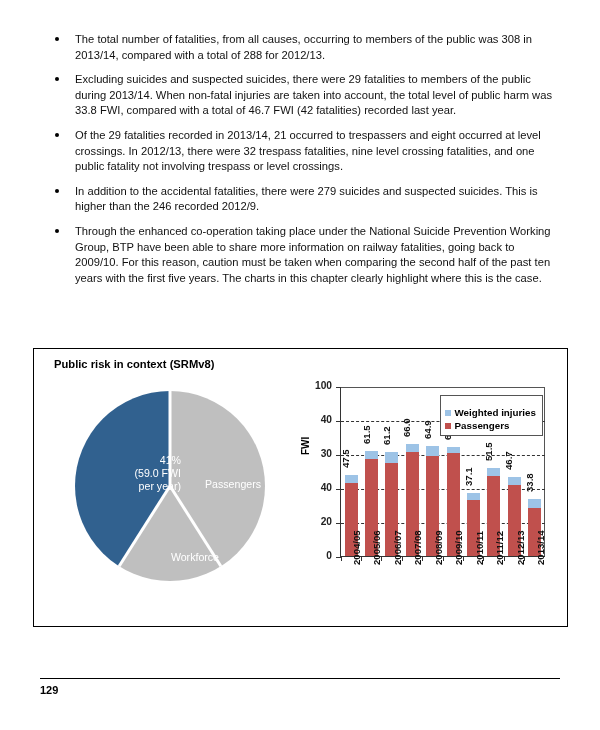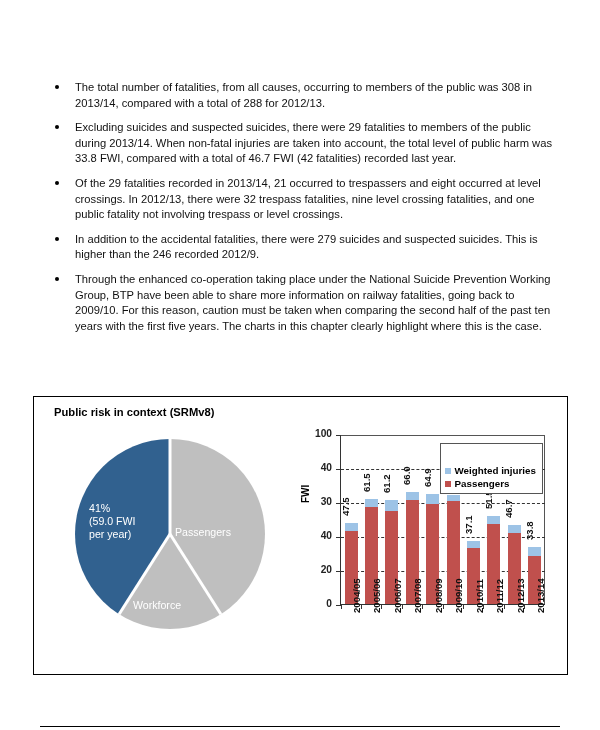--- a/index.html
+++ b/index.html
@@ -14,21 +14,20 @@
     color: #000000;
     position: relative;
     overflow: hidden;
   }
   .page {
     position: absolute;
     left: 0; top: 0;
     width: 600px;
     height: 514px;
     box-sizing: border-box;
-    margin-top: 48px;
   }
 
   
   .bullets {
     position: absolute;
     left: 55px;
     top: 32px;
     width: 500px;
   }
   .bullet-item {
@@ -90,21 +89,21 @@
   .pie {
     width: 190px;
     height: 190px;
     border-radius: 50%;
     position: relative;
   }
   .pie-label {
     position: absolute;
     color: #ffffff;
     font-size: 10.4px;
-    text-align: left;
+    text-align: right;
     line-height: 13px;
     white-space: pre-line;
   }
   .pie-label-public {
     left: 14px;
     top: 63px;
     width: 92px;
     font-size: 10.6px;
   }
   .pie-label-passengers {
@@ -252,21 +251,21 @@
     text-align: right;
   }
 
   
   .legend {
     position: absolute;
     right: 2px;
     top: 8px;
     border: 1px solid #555;
     background: #fff;
-    padding: 21px 6px 3px 4px;
+    padding: 11px 6px 3px 4px;
     font-size: 9.8px;
     font-weight: bold;
     line-height: 12.5px;
     z-index: 5;
   }
   .legend-row {
     display: flex;
     align-items: center;
     white-space: nowrap;
   }

